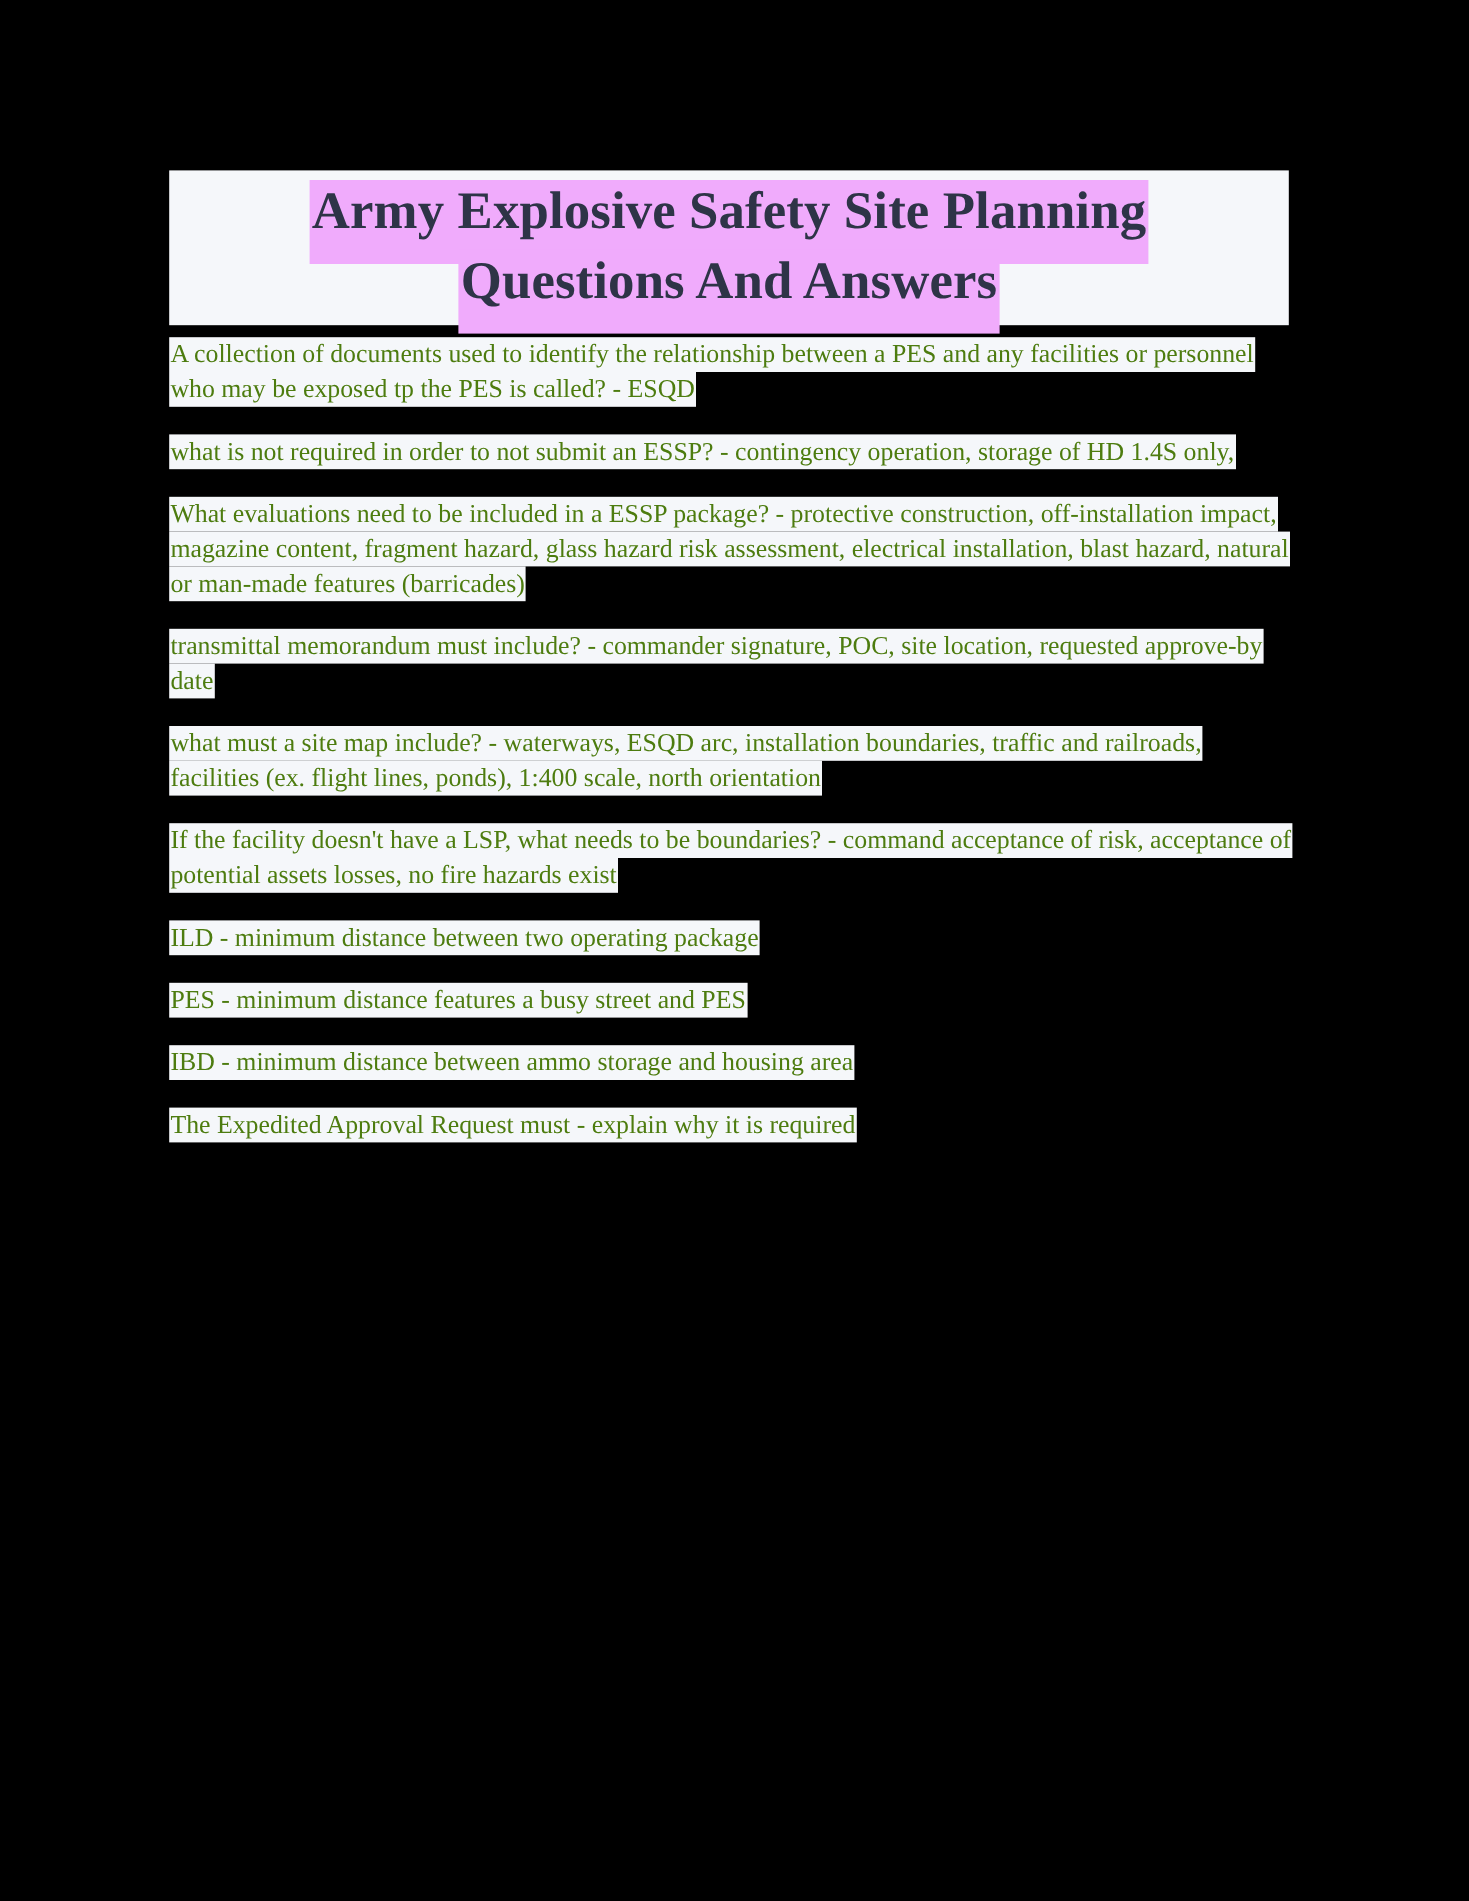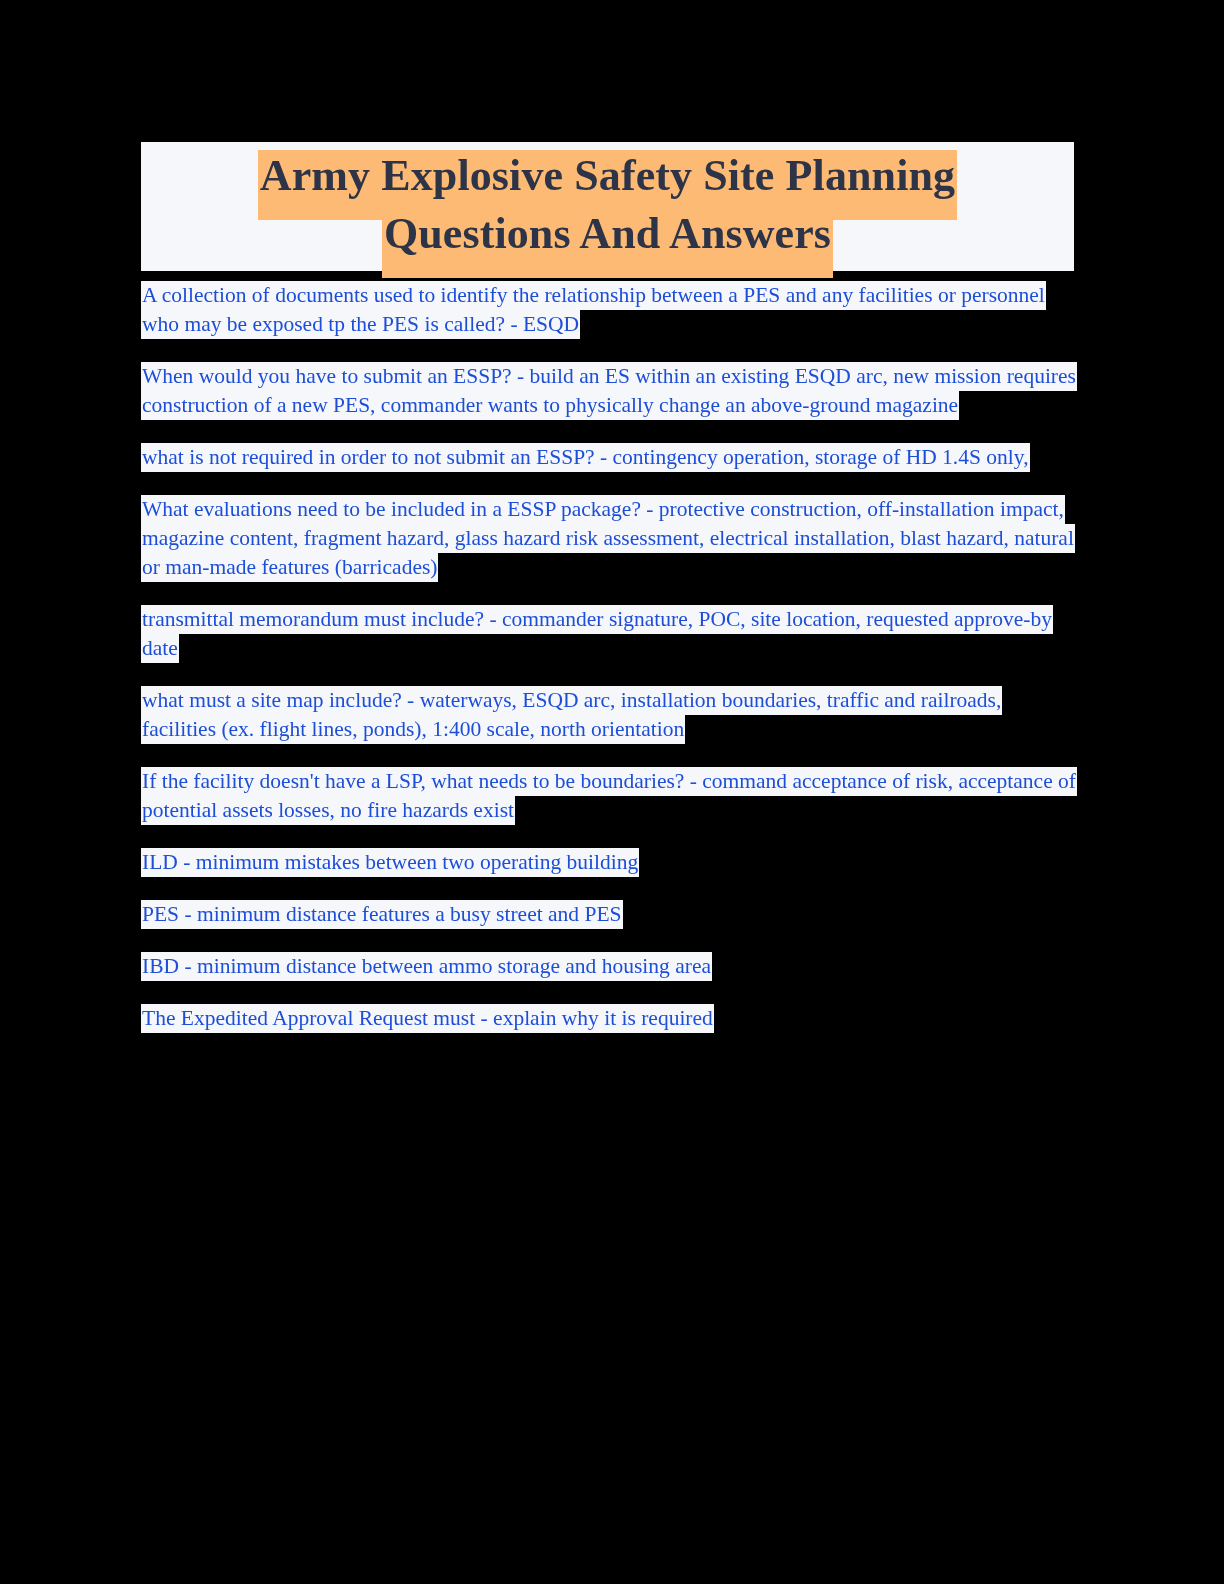--- a/index.html
+++ b/index.html
@@ -33,21 +33,21 @@
     background: #f5f7fa;
     text-align: center;
   }
   .title-line {
     display: block;
     line-height: 1.0;
     margin: 0;
   }
   .title-line .hl {
     display: inline;
-    background: #fdba74;
+    background: #f0abfc;
     color: #2e3447;
     font-size: 44px;
     font-weight: bold;
     letter-spacing: 0.1px;
     line-height: 1.28;
     box-decoration-break: clone;
     -webkit-box-decoration-break: clone;
     padding: 1px 2px 20px 2px;
   }
   .title-line.l1 { margin-bottom: 2px; }
@@ -56,21 +56,21 @@
   .body-col {
     position: absolute;
     left: 141px;
     top: 281px;
     width: 938px;
   }
   .qa {
     margin: 0 0 23px 0;
     font-size: 21.5px;
     line-height: 29px;
-    color: #1d4ed8;
+    color: #4d7c0f;
     text-align: left;
   }
   .qa:last-child { margin-bottom: 0; }
   .qa .hl {
     background: #f5f7fa;
     box-decoration-break: clone;
     -webkit-box-decoration-break: clone;
     padding: 2px 1px 3px 1px;
   }
 </style>
@@ -79,25 +79,24 @@
 
 <div class="page">
 
   <div class="title-band">
     <div class="title-line l1"><span class="hl">Army Explosive Safety Site Planning</span></div>
     <div class="title-line l2"><span class="hl">Questions And Answers</span></div>
   </div>
 
   <div class="body-col">
     <p class="qa"><span class="hl">A collection of documents used to identify the relationship between a PES and any facilities or personnel who may be exposed tp the PES is called? - ESQD</span></p>
-    <p class="qa"><span class="hl">When would you have to submit an ESSP? - build an ES within an existing ESQD arc, new mission requires construction of a new PES, commander wants to physically change an above-ground magazine</span></p>
     <p class="qa"><span class="hl">what is not required in order to not submit an ESSP? - contingency operation, storage of HD 1.4S only,</span></p>
     <p class="qa"><span class="hl">What evaluations need to be included in a ESSP package? - protective construction, off-installation impact, magazine content, fragment hazard, glass hazard risk assessment, electrical installation, blast hazard, natural or man-made features (barricades)</span></p>
     <p class="qa"><span class="hl">transmittal memorandum must include? - commander signature, POC, site location, requested approve-by date</span></p>
     <p class="qa"><span class="hl">what must a site map include? - waterways, ESQD arc, installation boundaries, traffic and railroads, facilities (ex. flight lines, ponds), 1:400 scale, north orientation</span></p>
     <p class="qa"><span class="hl">If the facility doesn't have a LSP, what needs to be boundaries? - command acceptance of risk, acceptance of potential assets losses, no fire hazards exist</span></p>
-    <p class="qa"><span class="hl">ILD - minimum mistakes between two operating building</span></p>
+    <p class="qa"><span class="hl">ILD - minimum distance between two operating package</span></p>
     <p class="qa"><span class="hl">PES - minimum distance features a busy street and PES</span></p>
     <p class="qa"><span class="hl">IBD - minimum distance between ammo storage and housing area</span></p>
     <p class="qa"><span class="hl">The Expedited Approval Request must - explain why it is required</span></p>
   </div>
 
 </div>
 
 </body></html>

